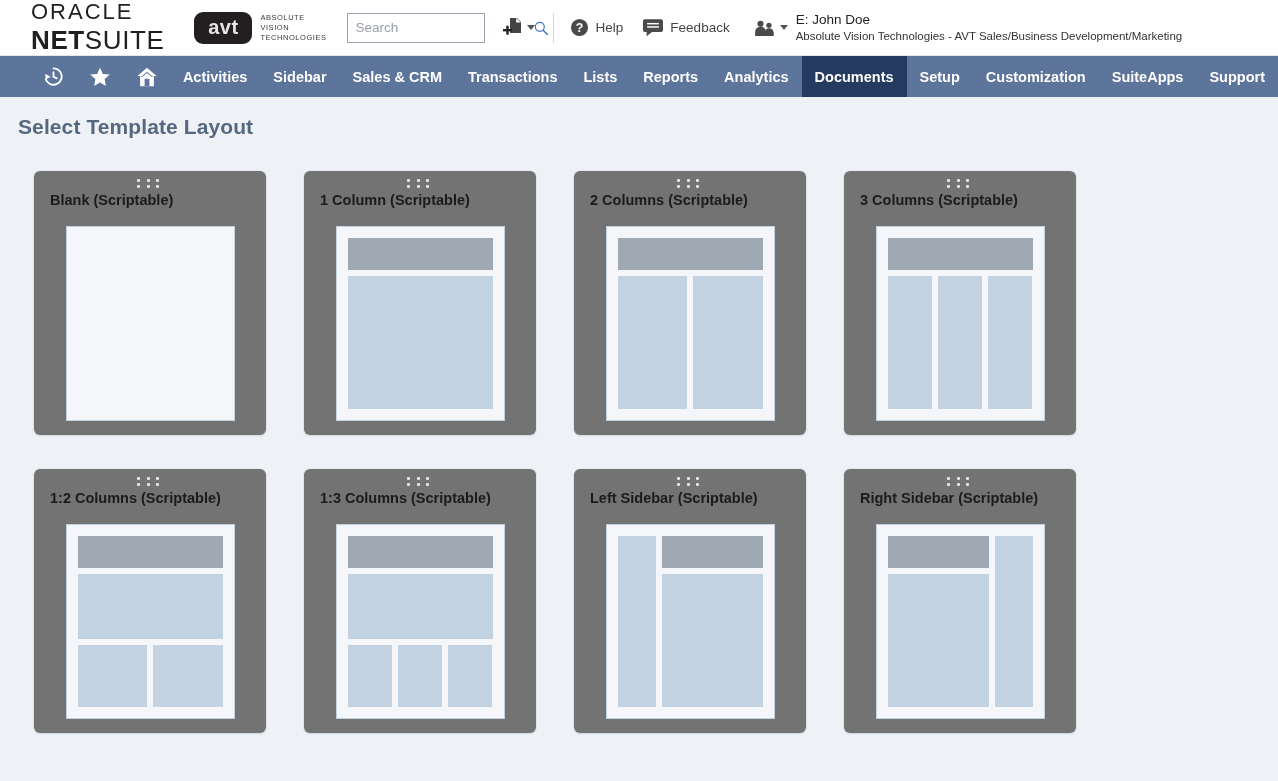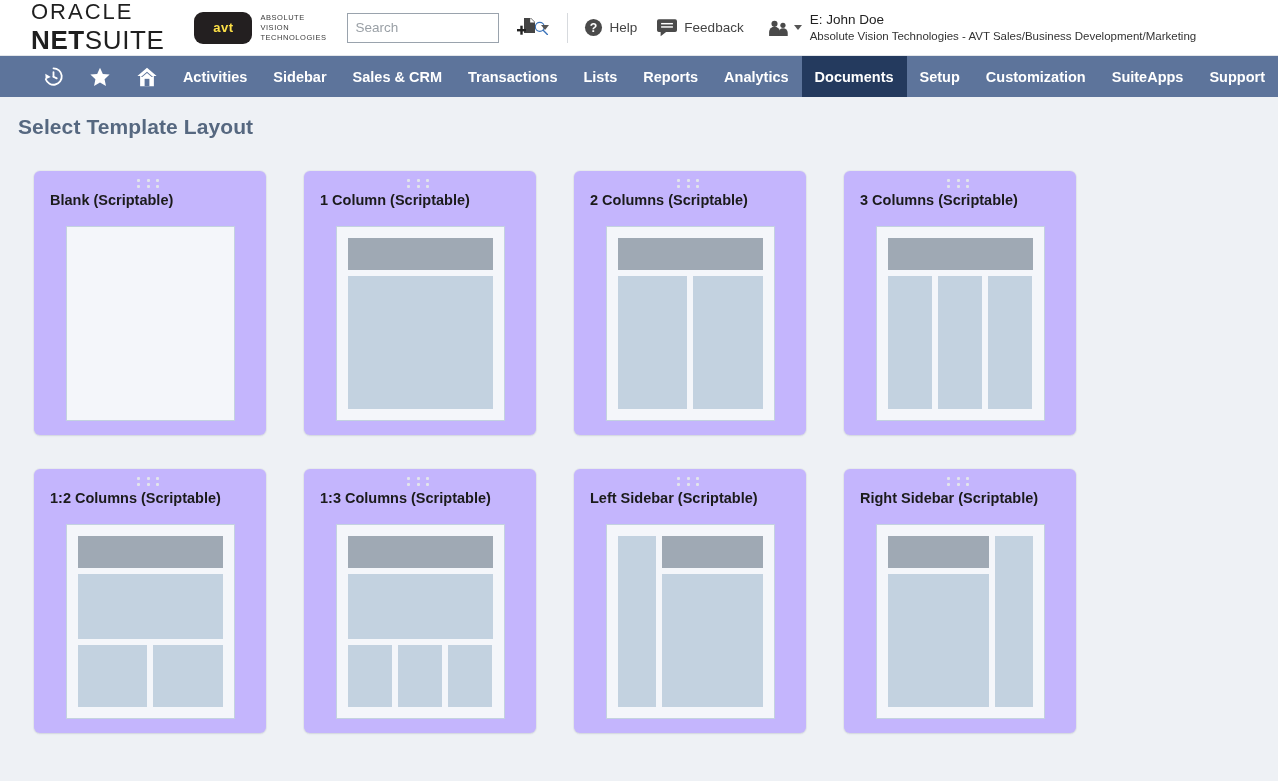--- a/index.html
+++ b/index.html
@@ -48,38 +48,38 @@
     margin-left: 30px;
   }
   .avt-badge {
     width: 58px;
     height: 32px;
     background: #231f20;
     border-radius: 9px;
     display: flex;
     align-items: center;
     justify-content: center;
-    color: #fde047;
-    font-size: 13px;
+    color: #e5e5e5;
+    font-size: 20px;
     font-weight: 700;
     letter-spacing: 0.5px;
     text-align: center;
   }
   .avt-text {
     margin-left: 8px;
     font-size: 7.5px;
     line-height: 10px;
     color: #3a3a3a;
     letter-spacing: 0.55px;
     text-transform: uppercase;
   }
 
   .search-wrap {
     margin-left: 20px;
-    width: 152px;
+    width: 138px;
     height: 30px;
     border: 1px solid #9aa3ad;
     background: #fff;
     display: flex;
     align-items: center;
     padding: 0 6px 0 8px;
   }
   .search-input {
     flex: 1;
     border: none;
@@ -170,21 +170,21 @@
 
   
   .grid {
     display: grid;
     grid-template-columns: repeat(4, 232px);
     column-gap: 38px;
     row-gap: 34px;
     padding: 32px 0 0 34px;
   }
   .card {
-    background: #c4b5fd;
+    background: #737373;
     border-radius: 6px;
     box-shadow: 0 1px 2px rgba(20,40,70,0.10), 0 0 0 1px rgba(20,40,70,0.03);
     padding: 8px 16px 14px 16px;
     cursor: pointer;
   }
   .drag-handle {
     width: 26px;
     height: 9px;
     margin: 0 auto 4px auto;
     display: grid;

